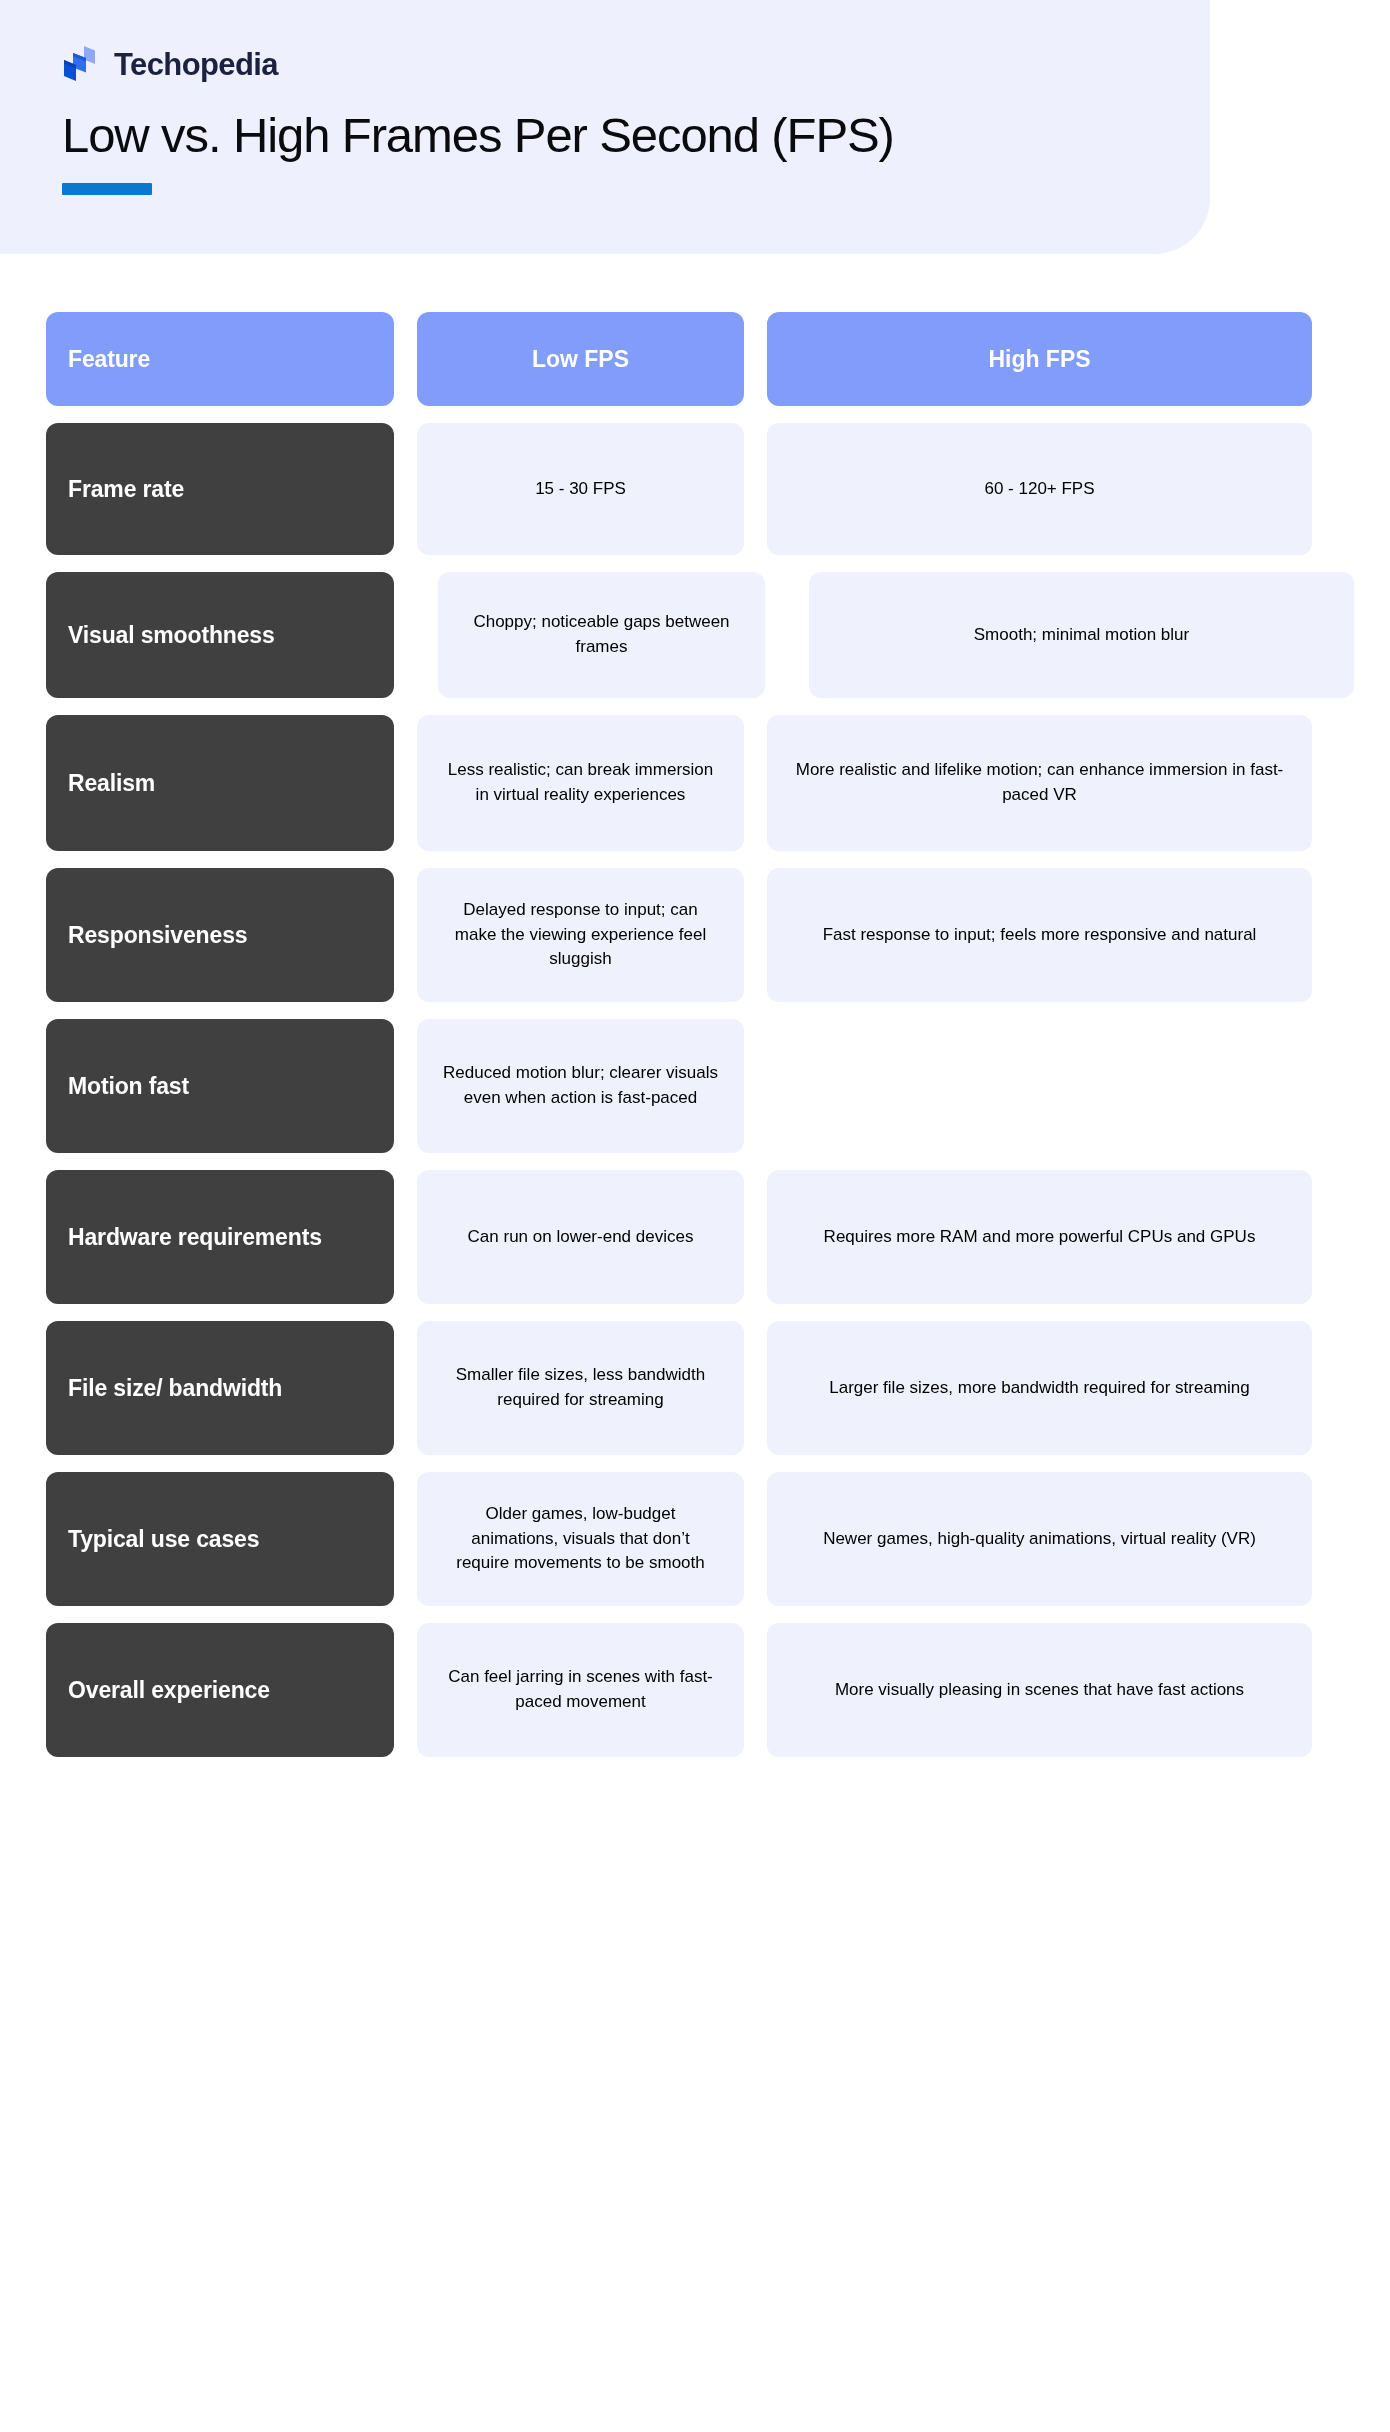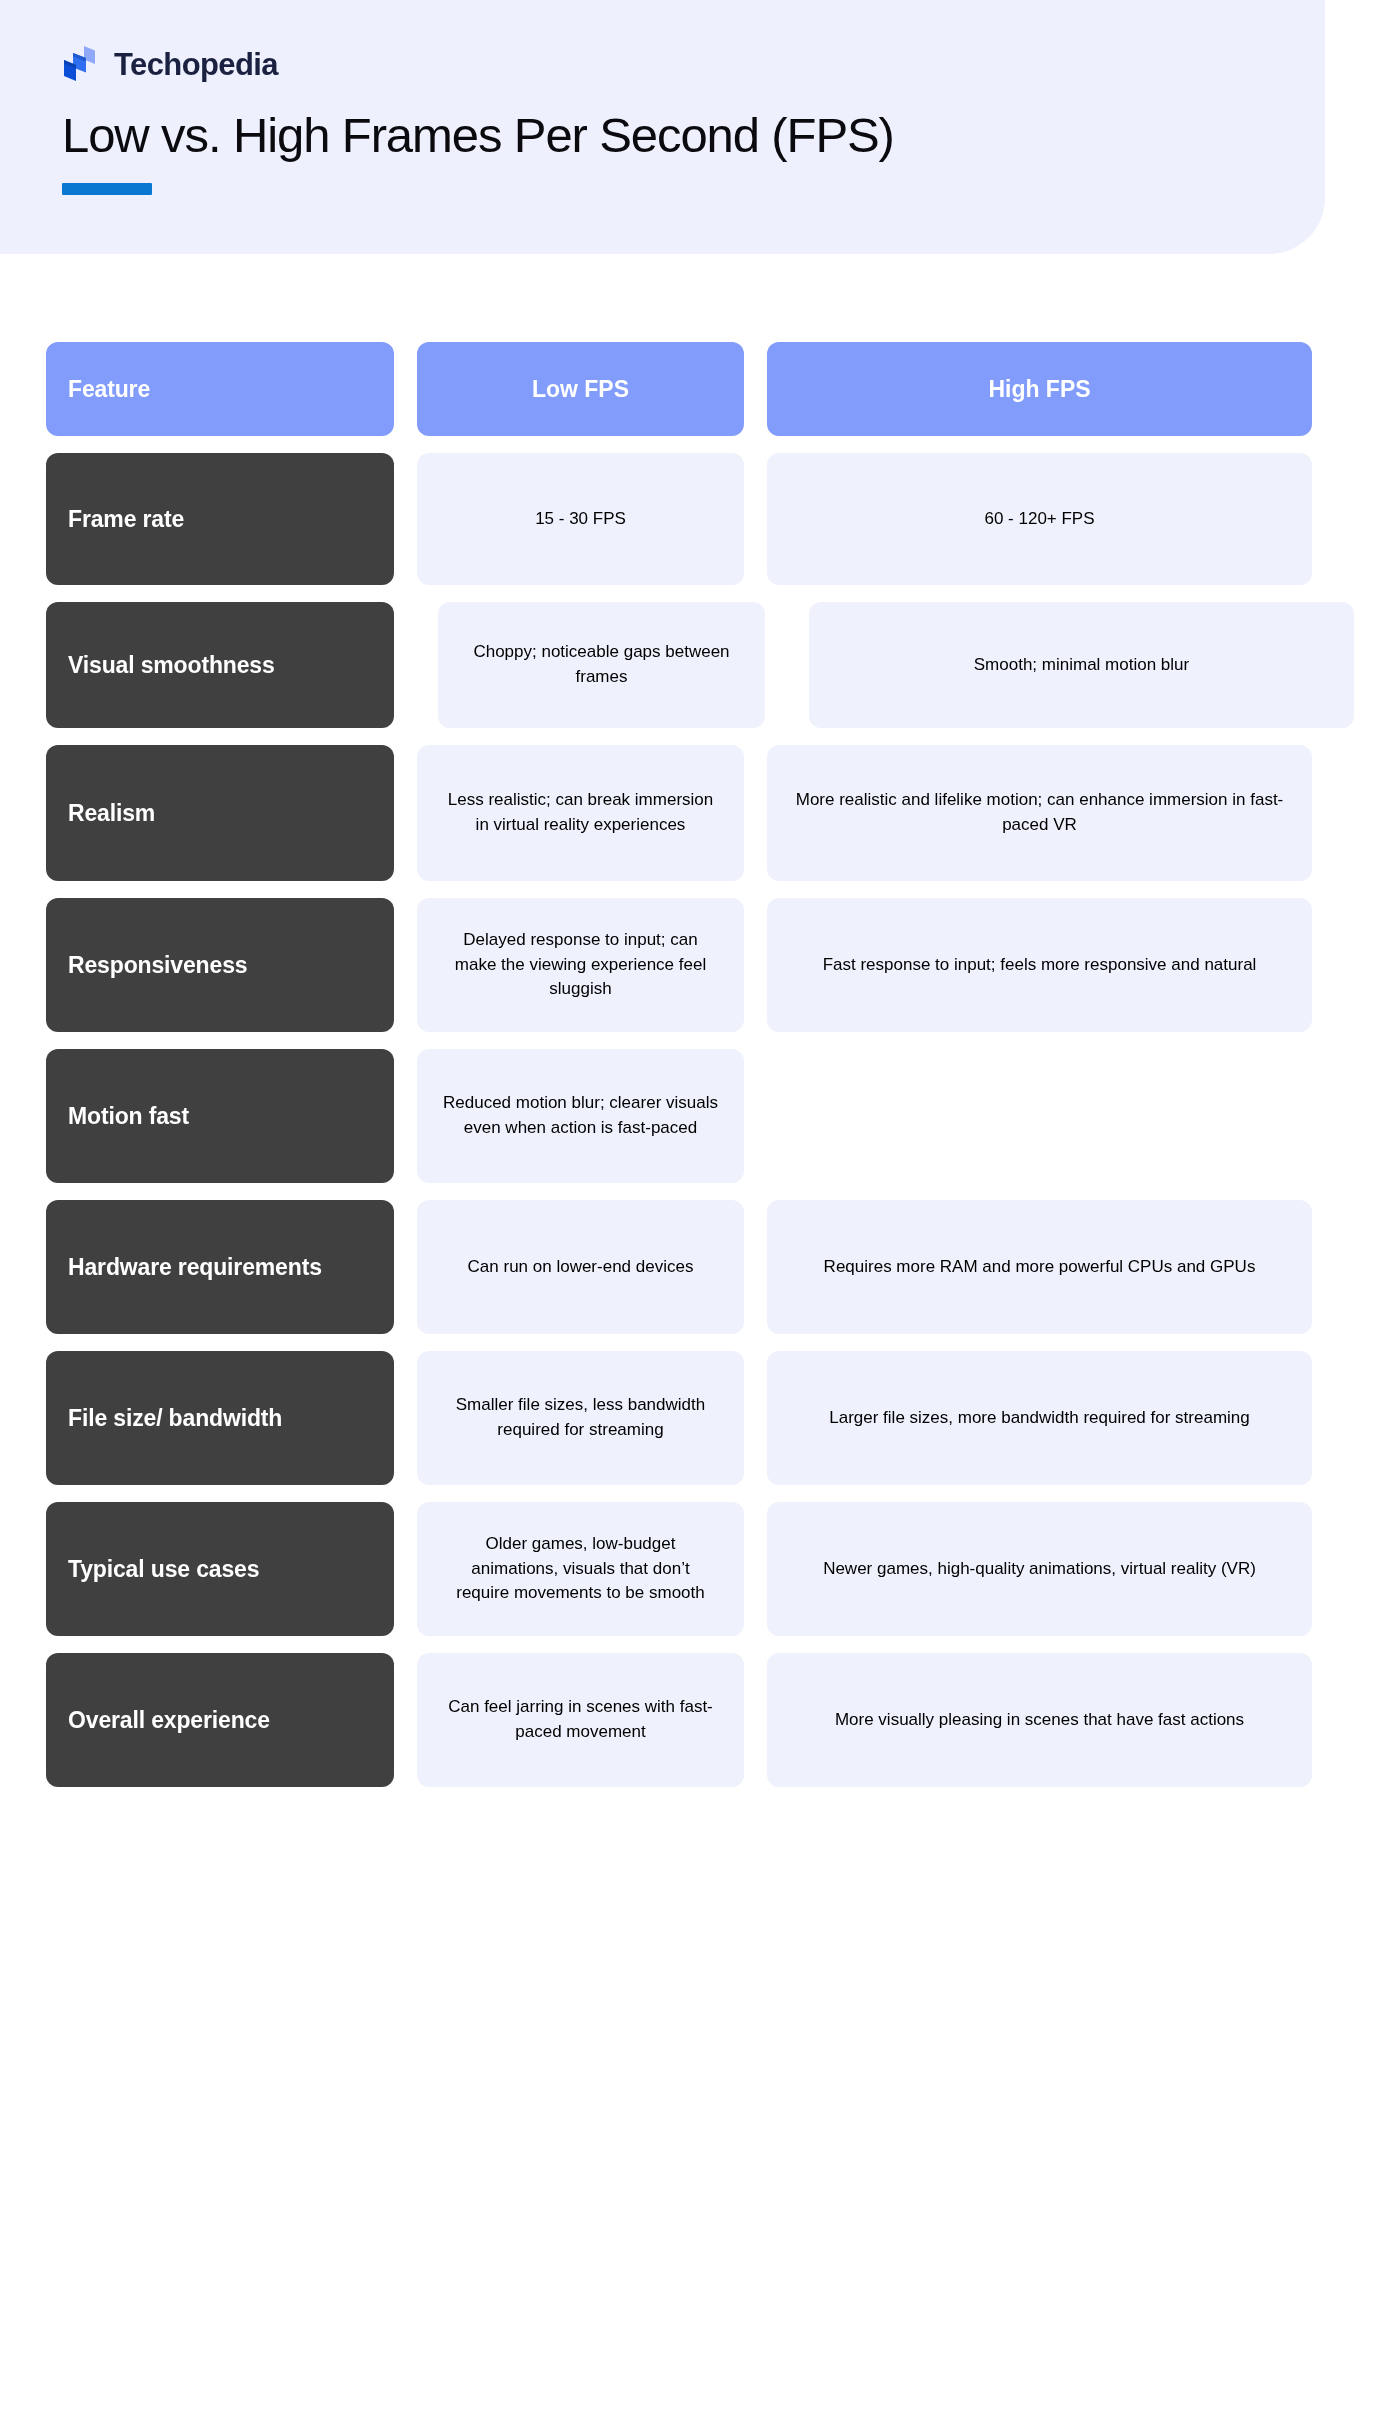--- a/index.html
+++ b/index.html
@@ -18,21 +18,21 @@
     height: 2432px;
     background: #ffffff;
     overflow: hidden;
   }
 
   
   .header-band {
     position: absolute;
     top: 0;
     left: 0;
-    width: 1325px;
+    width: 1210px;
     height: 254px;
     background: #eef1fd;
     border-bottom-right-radius: 56px;
   }
 
   .brand {
     position: absolute;
     left: 62px;
     top: 44px;
     display: flex;
@@ -133,21 +133,21 @@
     color: #ffffff;
     font-size: 23px;
     font-weight: 700;
   }
   .row-header .cell-head {
     justify-content: center;
     text-align: left;
   }
 
   
-  .row-header   { min-height: 94px; margin-top: 30px; }
+  .row-header   { min-height: 94px; }
   .row-h1       { min-height: 132px; }
   .row-h2       { min-height: 126px; gap: 44px; }
   .row-h3       { min-height: 136px; }
   .row-h4       { min-height: 134px; }
   .row-h5       { min-height: 134px; }
   .row-h6       { min-height: 134px; }
   .row-h7       { min-height: 134px; }
   .row-h8       { min-height: 134px; }
   .row-h9       { min-height: 134px; }
 </style>

